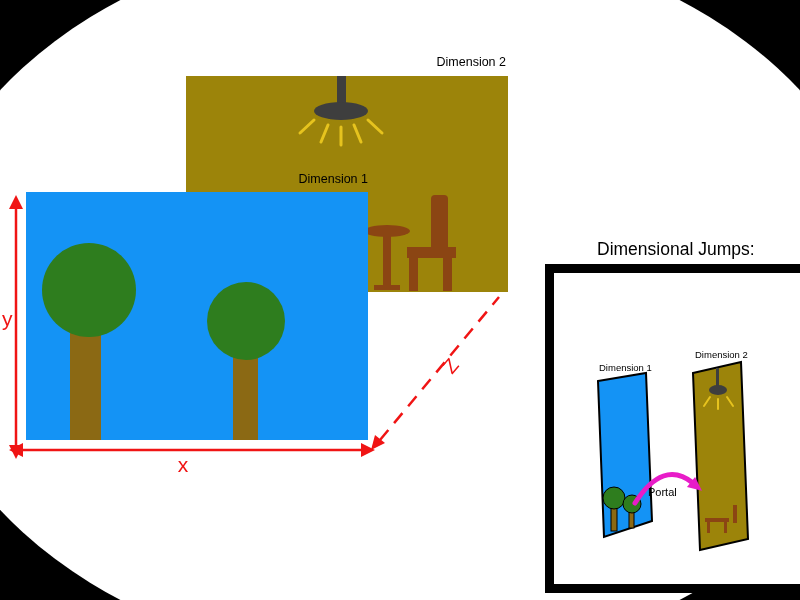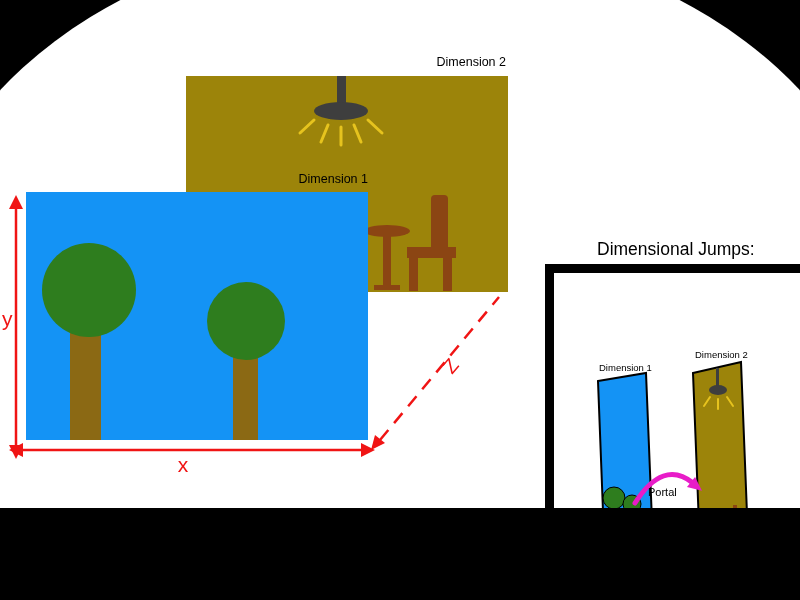--- a/index.html
+++ b/index.html
@@ -1,18 +1,18 @@
 <!DOCTYPE html>
 <html><head>
 <meta charset="utf-8">
 <style>
   html,body{margin:0;padding:0;background:#000;}
   .stage{
     position:relative;
-    width:800px;height:508px;
+    width:800px;height:600px;
     overflow:hidden;
     font-family:"Liberation Sans",sans-serif;
   }
   svg{display:block;font-family:"Liberation Sans",sans-serif;}
   text{user-select:none;}
 </style>
 </head>
 <body>
 
 <div class="stage">

